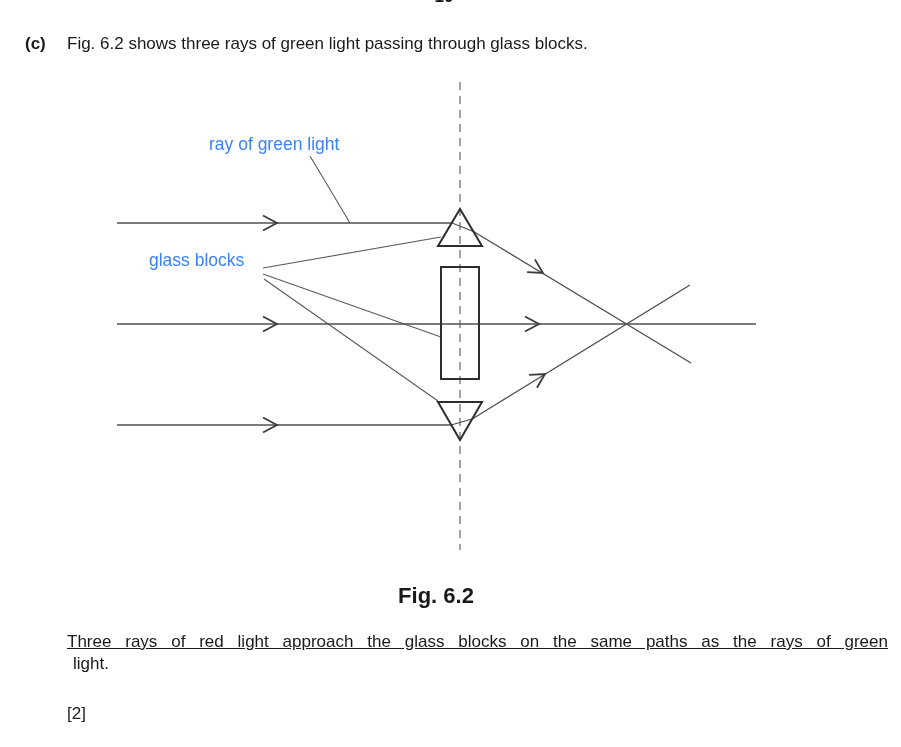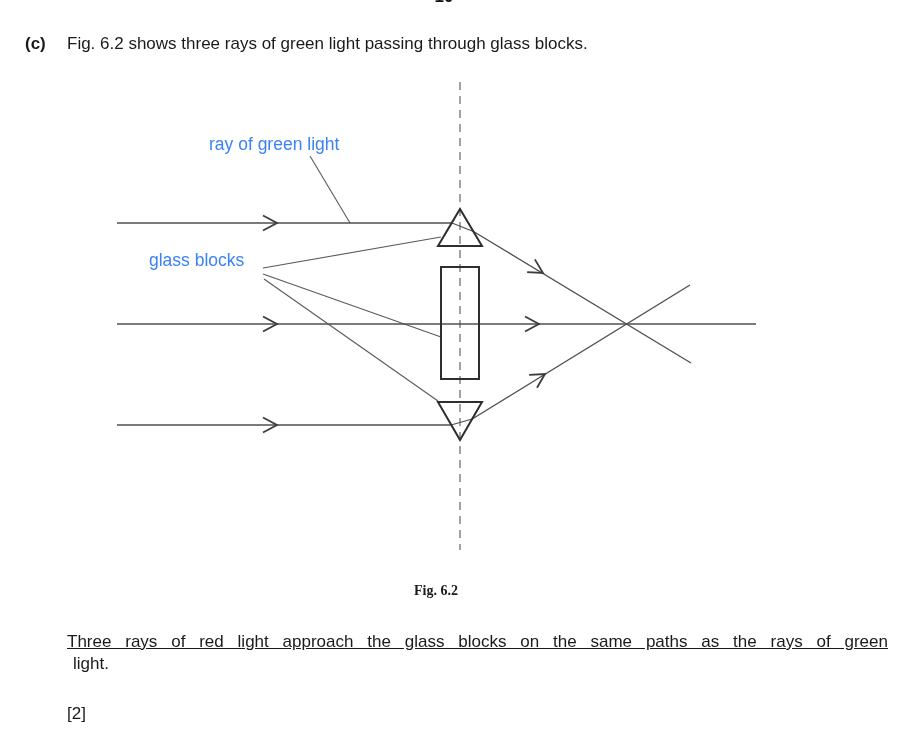--- a/index.html
+++ b/index.html
@@ -48,23 +48,22 @@
     white-space: nowrap;
   }
   #ray-label  { top: 135px; left: 209px; }
   #blocks-label { top: 251px; left: 149px; }
   #figure-caption {
     position: absolute;
     top: 583px;
     left: 336px;
     width: 200px;
     text-align: center;
-    font-size: 14px;
+    font-size: 22px;
     font-weight: bold;
-    font-family: Liberation Serif, serif;
   }
   #body-text {
     position: absolute;
     top: 631px;
     left: 67px;
     width: 821px;
     font-size: 17px;
     line-height: 22px;
   }
   #para-line1 {

